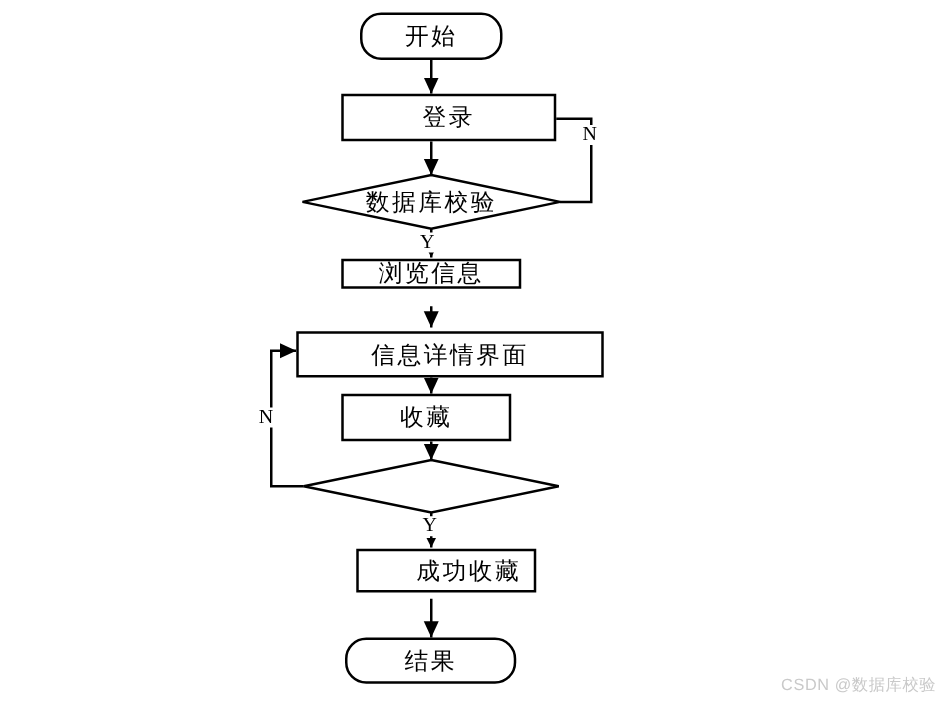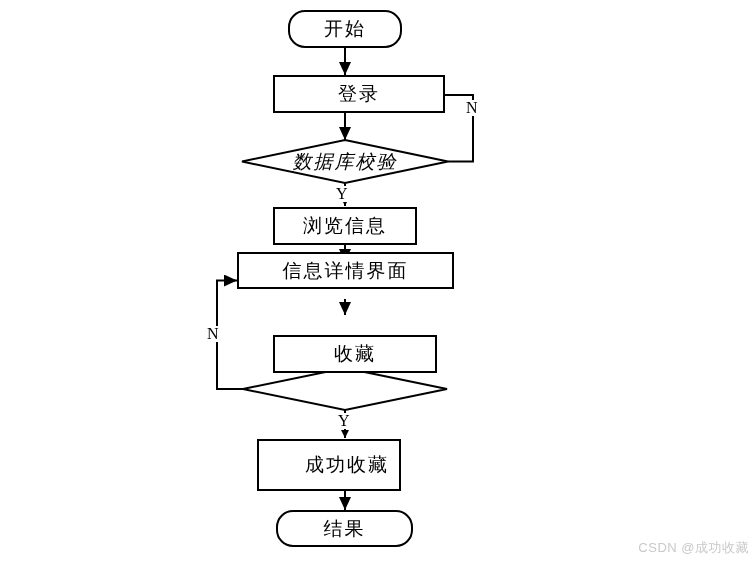--- a/index.html
+++ b/index.html
@@ -35,21 +35,20 @@
   .diamond-label {
     position: absolute;
     display: flex;
     align-items: center;
     justify-content: center;
     font-size: 19px;
     letter-spacing: 2px;
     color: #000;
     z-index: 2;
     pointer-events: none;
-    font-style: italic;
   }
   .edge-label {
     position: absolute;
     background: #ffffff;
     font-size: 16px;
     line-height: 1;
     padding: 0 2px;
     color: #000;
     z-index: 3;
   }
@@ -101,41 +100,41 @@
   </div>
 
   <div class="node" style="left:273px; top:75px; width:172px; height:38px;">
     <span>登录</span>
   </div>
 
   <div class="diamond-label" style="left:242px; top:140px; width:206px; height:43px;">
     <span>数据库校验</span>
   </div>
 
-  <div class="node" style="left:273px; top:207px; width:144px; height:38px;">
+  <div class="node" style="left:273px; top:207px; width:144px; height:24px;">
     <span>浏览信息</span>
   </div>
 
-  <div class="node" style="left:237px; top:252px; width:217px; height:37px;">
+  <div class="node" style="left:237px; top:265px; width:246px; height:37px;">
     <span>信息详情界面</span>
   </div>
 
-  <div class="node" style="left:273px; top:315px; width:164px; height:38px;margin-top:20px;">
+  <div class="node" style="left:273px; top:315px; width:136px; height:38px;">
     <span>收藏</span>
   </div>
 
 
-  <div class="node" style="left:257px; top:439px; width:144px; height:52px;padding-left:36px;">
+  <div class="node" style="left:285px; top:439px; width:144px; height:35px;padding-left:36px;">
     <span>成功收藏</span>
   </div>
 
   <div class="node terminator" style="left:276px; top:510px; width:137px; height:37px;text-align:right;">
     <span>结果</span>
   </div>
 
   <div class="edge-label" style="left:334px; top:186px;">Y</div>
   <div class="edge-label" style="left:464px; top:100px;">N</div>
   <div class="edge-label" style="left:336px; top:413px;">Y</div>
   <div class="edge-label" style="left:205px; top:326px;">N</div>
 
-  <div class="watermark">CSDN @成功收藏</div>
+  <div class="watermark">CSDN @数据库校验</div>
 
 </div>
 
 </body></html>

